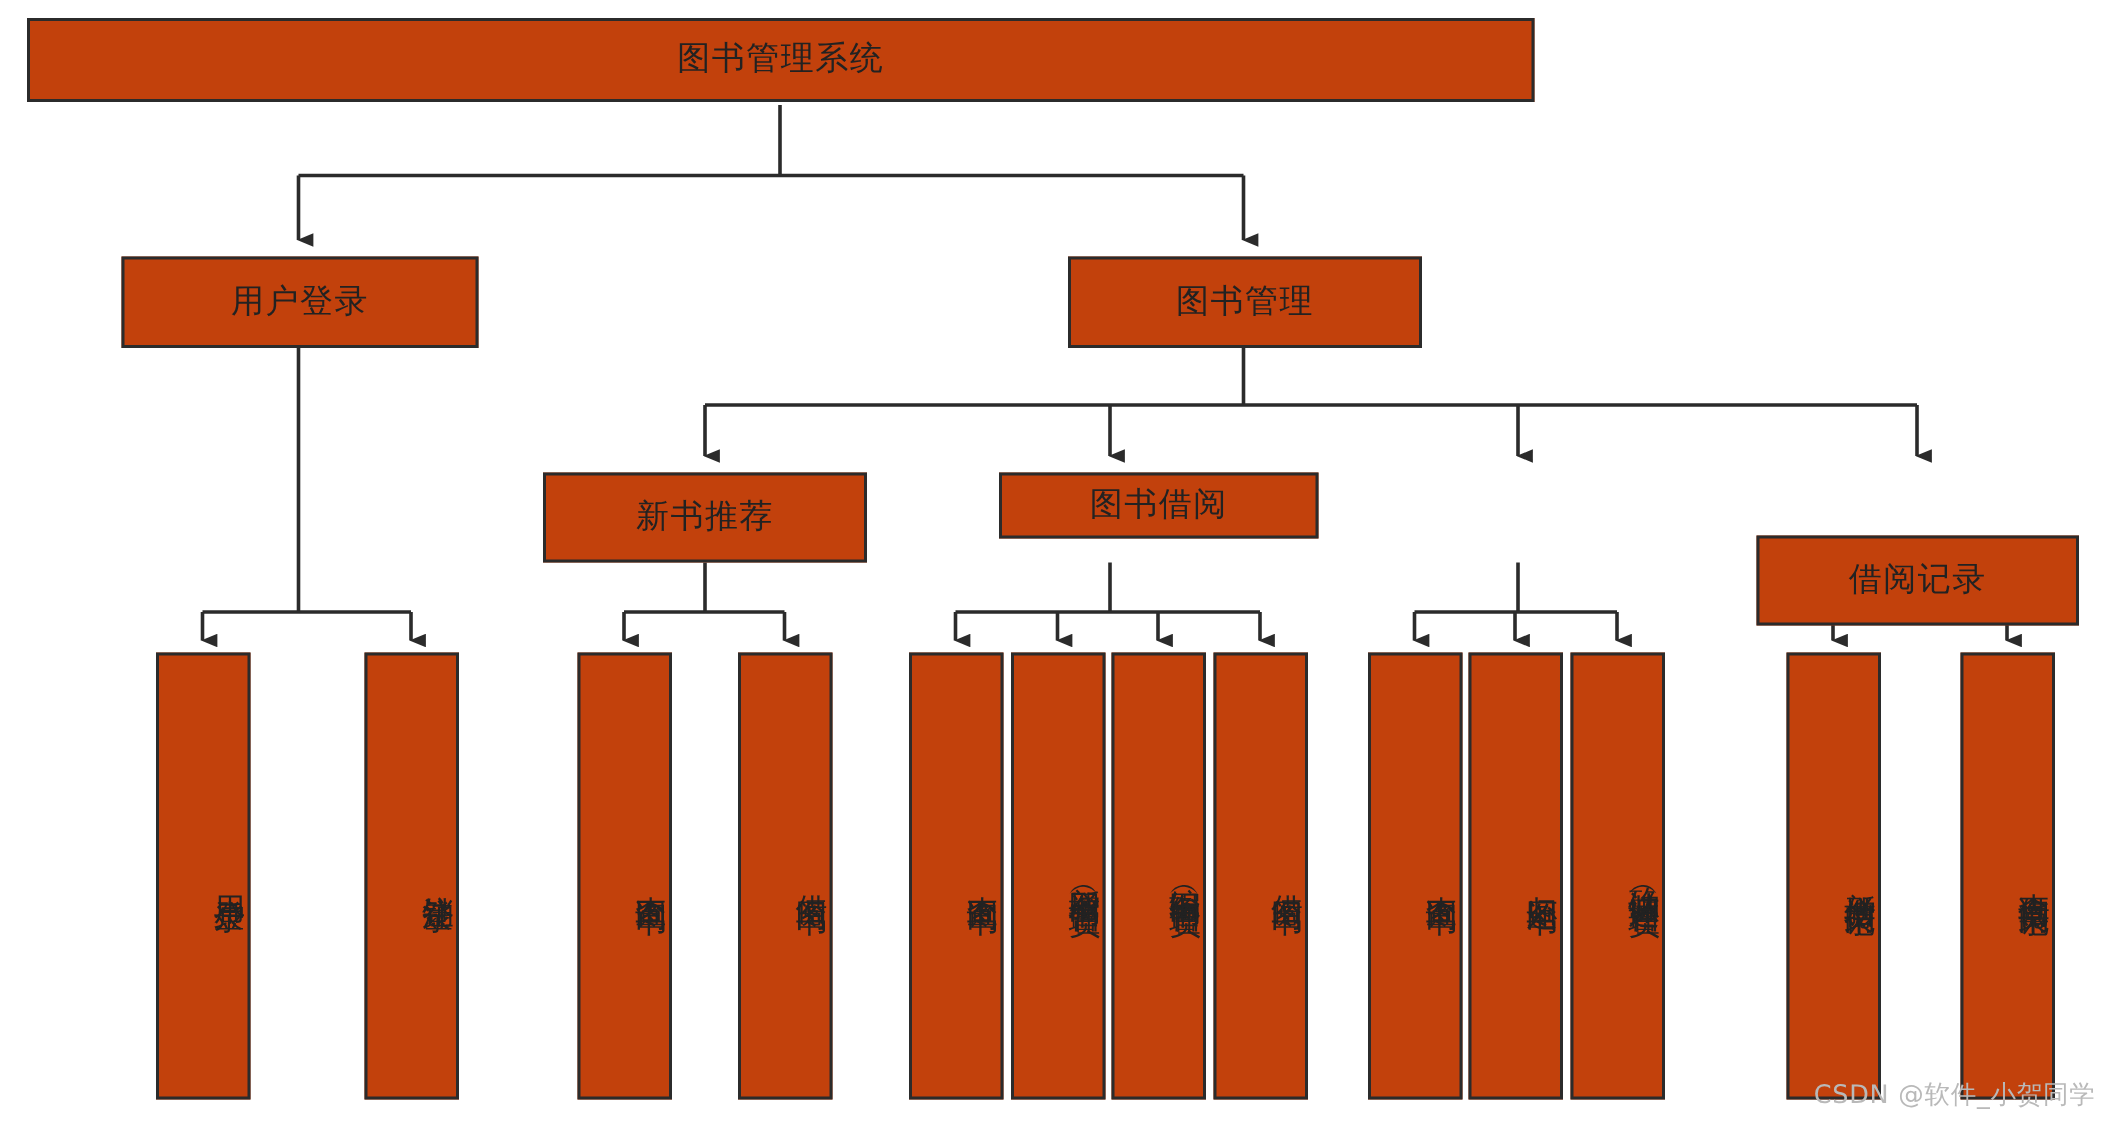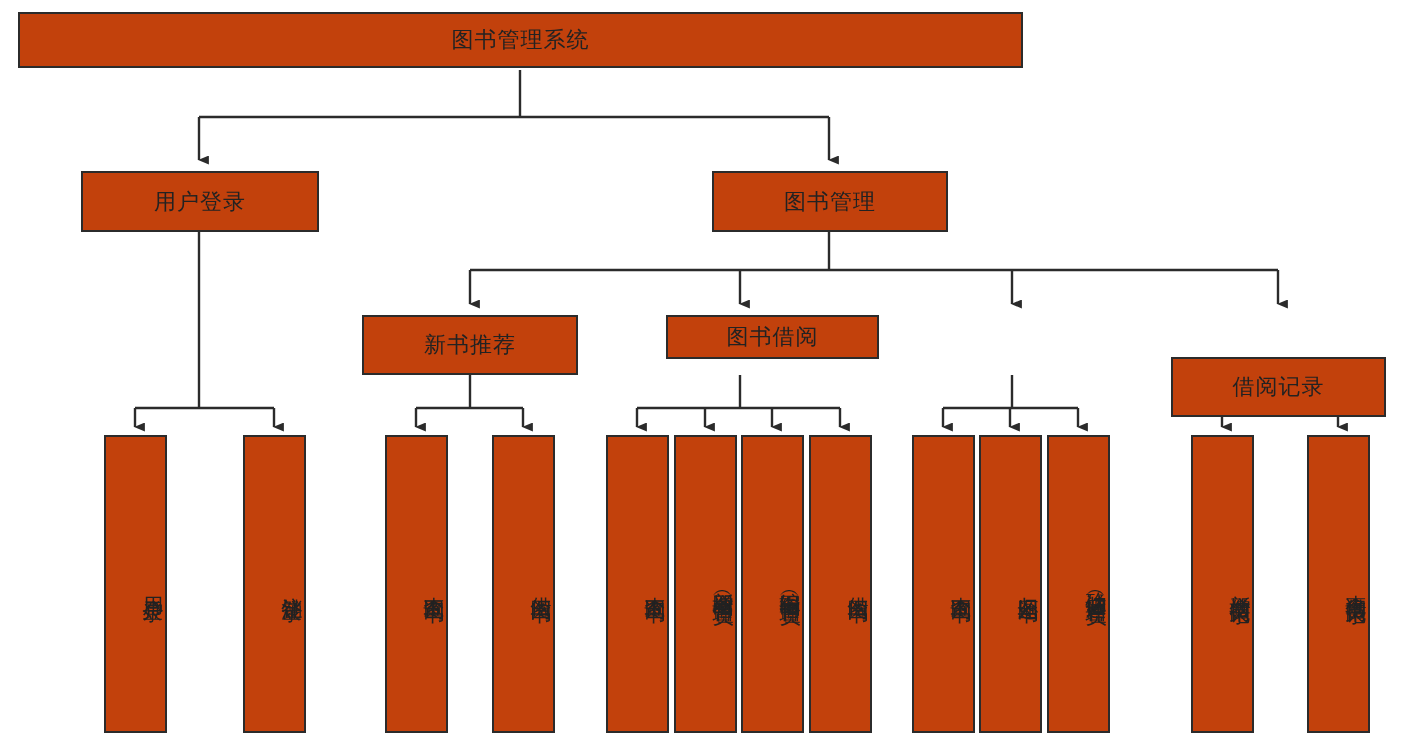--- a/index.html
+++ b/index.html
@@ -178,14 +178,15 @@
     <span>确认归还（管理员）</span>
   </div>
 
   <div class="node vert" style="left:1191px; top:435px; width:63px; height:298px;">
     <span>新增借阅记录</span>
   </div>
   <div class="node vert" style="left:1307px; top:435px; width:63px; height:298px;">
     <span>查询借阅记录</span>
   </div>
 
+  <div id="watermark">CSDN @软件_小贺同学</div>
 
 </div>
 
 </body></html>

